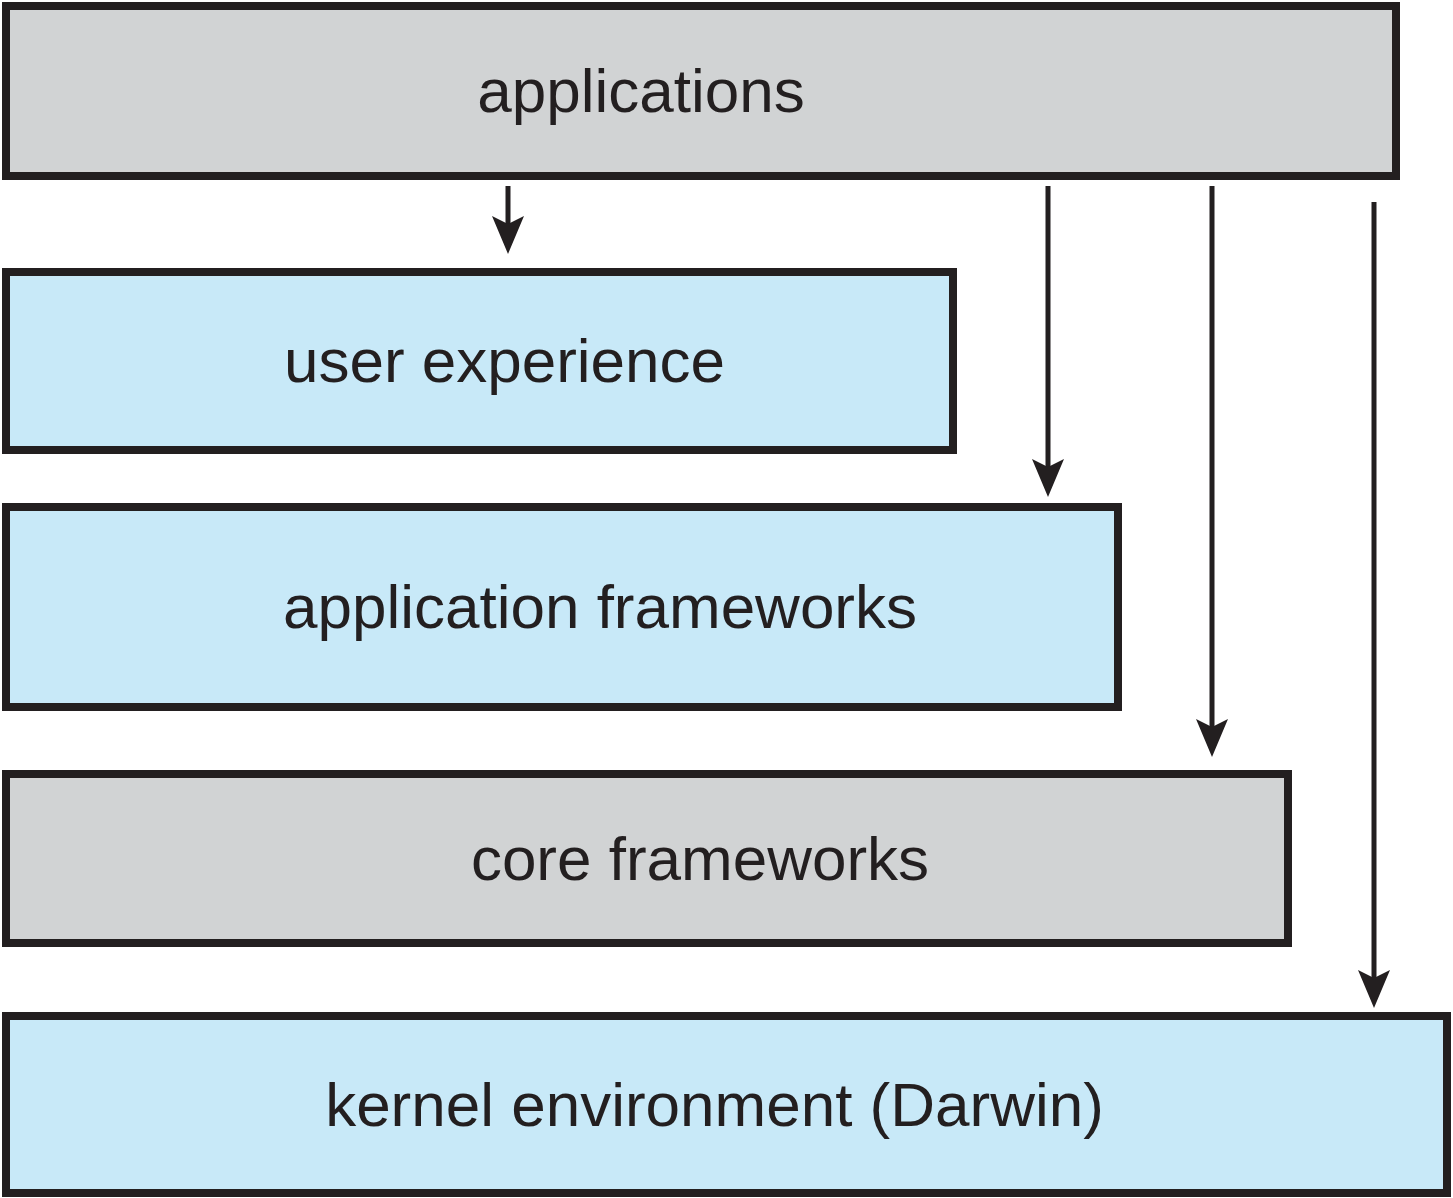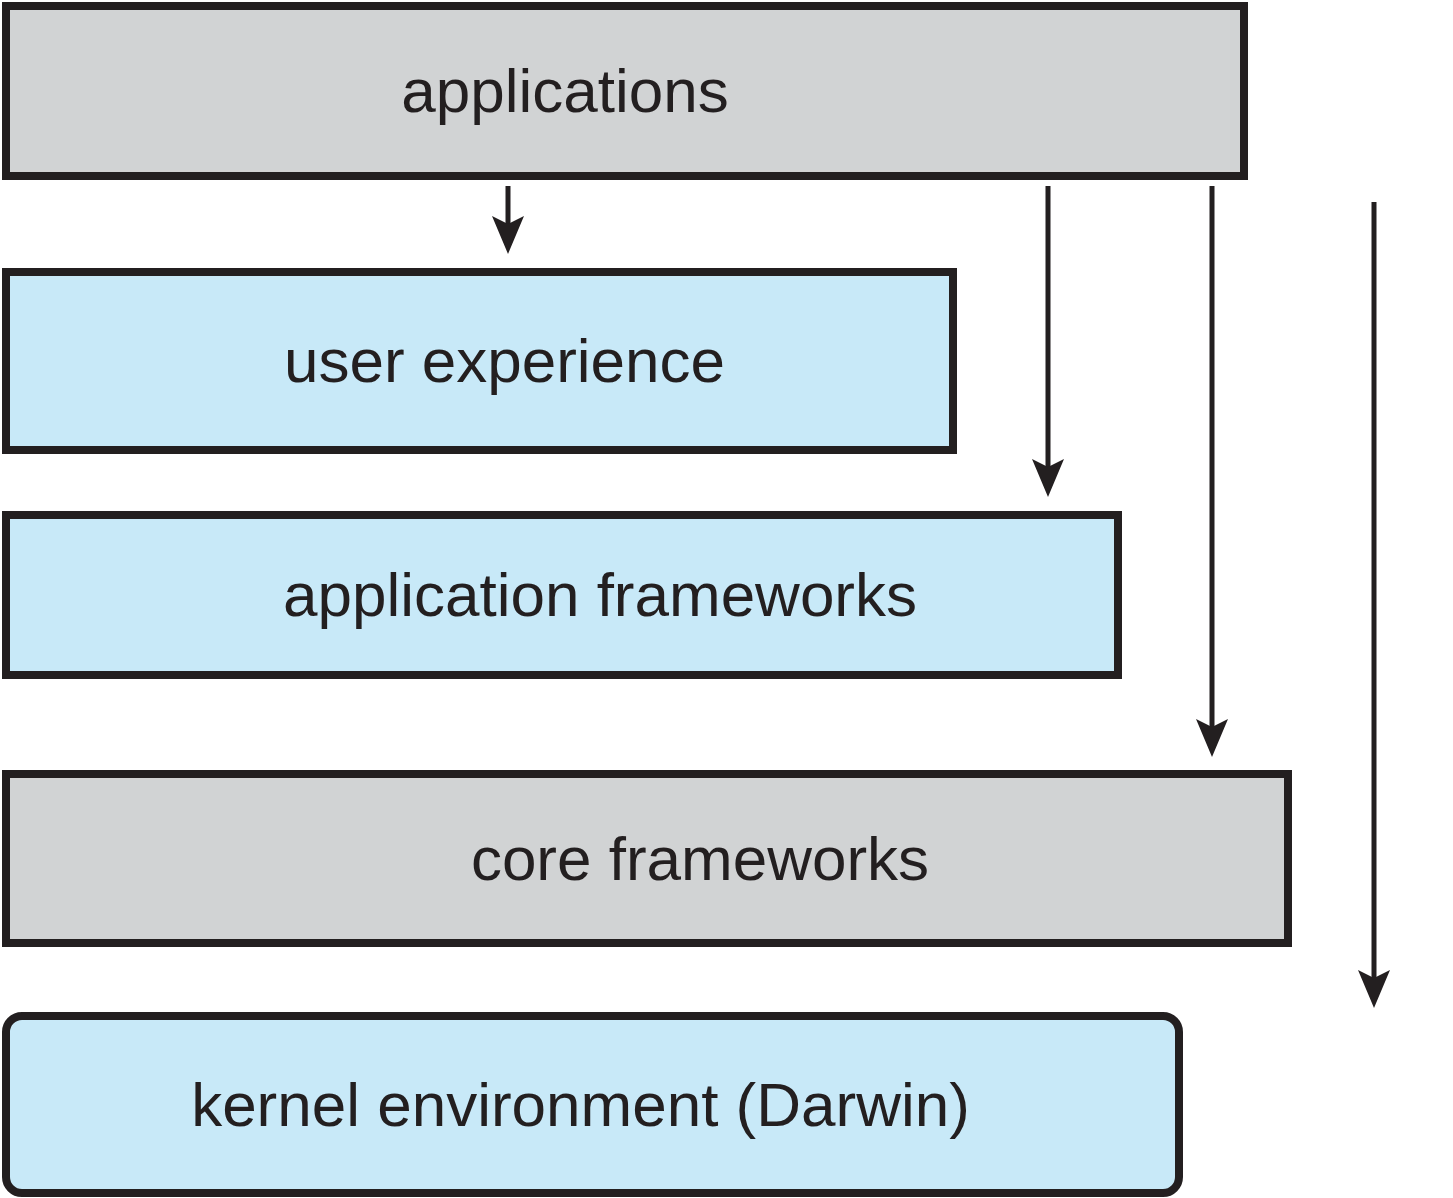--- a/index.html
+++ b/index.html
@@ -24,25 +24,25 @@
     align-items:center;
     justify-content:center;
   }
   .layer-box .label{
     color:var(--ink);
     font-size:62px;
     line-height:1;
     white-space:nowrap;
   }
   
-  .box-1{left:2px;   top:2px;    width:1246px; height:178px;}
+  .box-1{left:2px;   top:2px;    width:1398px; height:178px;}
   .box-2{left:2px;   top:256px;  width:955px;  height:186px;}
-  .box-3{left:2px;   top:503px;  width:1120px; height:168px;margin-top:8px;}
+  .box-3{left:2px;   top:503px;  width:1120px; height:208px;}
   .box-4{left:2px;   top:770px;  width:1290px; height:177px;}
-  .box-5{left:2px;   top:1012px; width:1181px; height:185px;border-radius:20px;}
+  .box-5{left:2px;   top:1012px; width:1449px; height:185px;}
   
   .box-1 .label{transform:translateX(-60px);}
   .box-2 .label{transform:translateX(25px);}
   .box-3 .label{transform:translateX(38px);}
   .box-4 .label{transform:translateX(53px);}
   .box-5 .label{transform:translateX(-12px);}
 
   .arrows{
     position:absolute;left:0;top:0;width:1453px;height:1198px;
     pointer-events:none;

